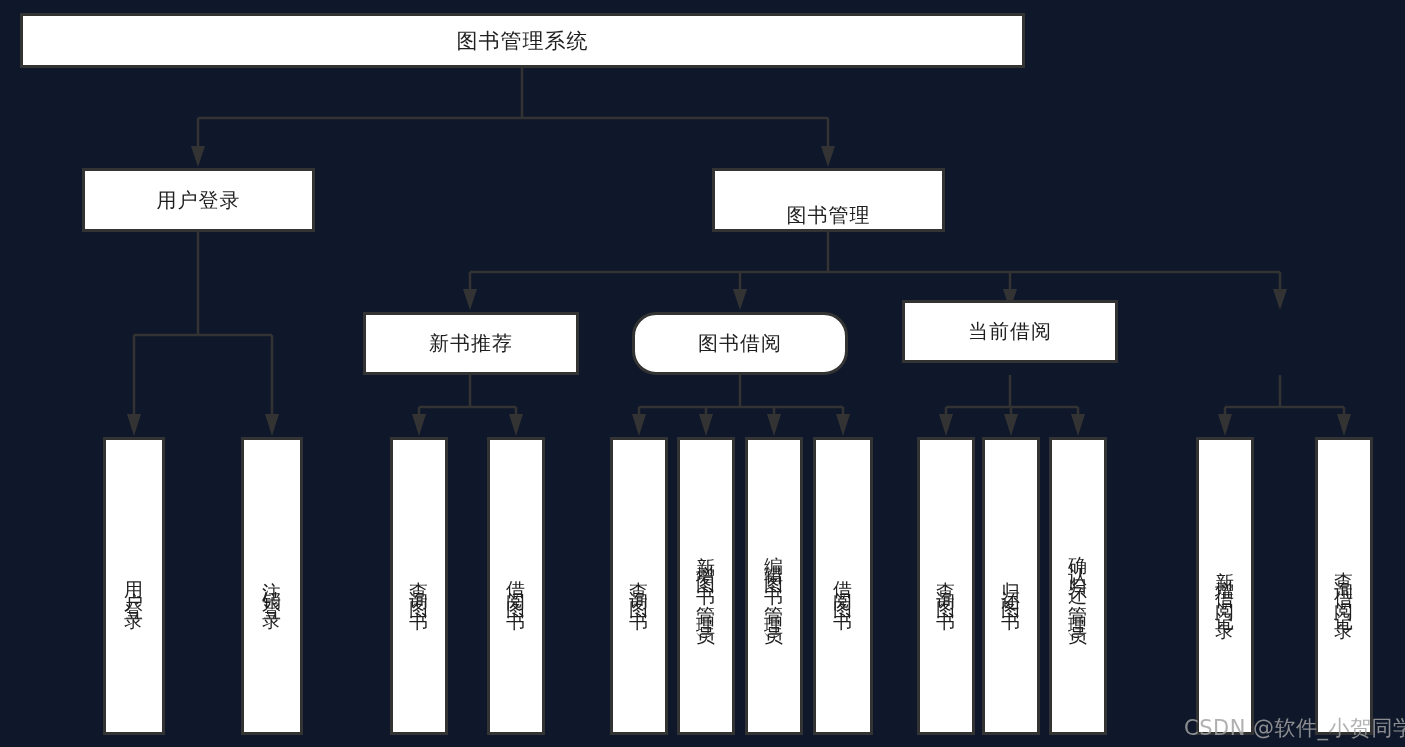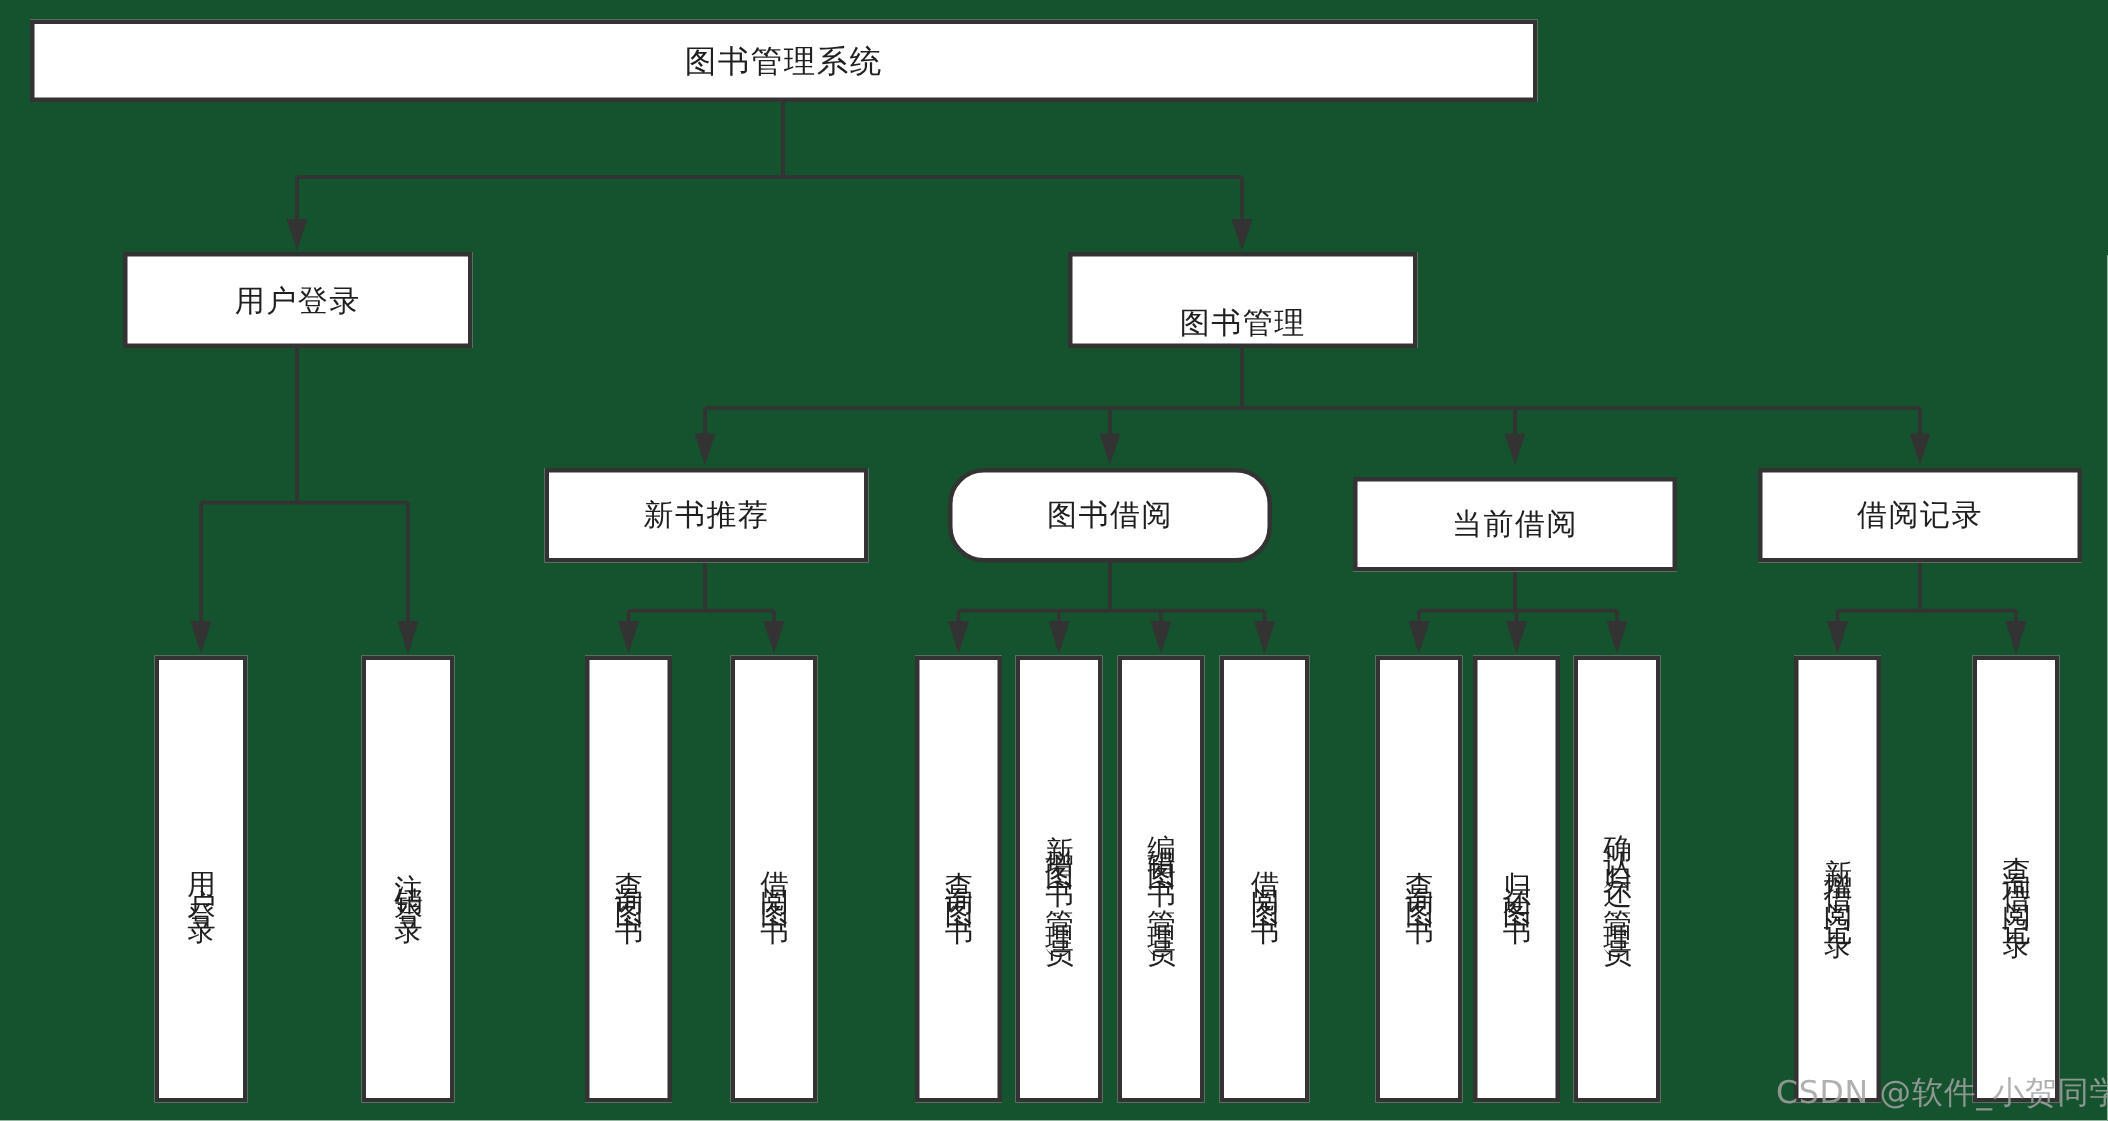--- a/index.html
+++ b/index.html
@@ -1,21 +1,21 @@
 <!DOCTYPE html>
 <html><head>
 <meta charset="utf-8">
 <style>
   * { margin: 0; padding: 0; box-sizing: border-box; }
   html, body { background: #ffffff; }
   .stage {
     position: relative;
     width: 1405px;
     height: 747px;
-    background: #14532d;
+    background: #0f172a;
     font-family: "DejaVu Sans", "Liberation Sans", sans-serif;
     overflow: hidden;
   }
   .connectors {
     position: absolute;
     left: 0; top: 0;
     width: 1405px; height: 747px;
     z-index: 1;
   }
   .box {
@@ -42,21 +42,21 @@
     line-height: 1.2;
     color: #1f1f1f;
     white-space: nowrap;
   }
   
   .n-root            { left: 20px;   top: 13px;  width: 1005px; height: 55px; }
   .n-user-login      { left: 82px;   top: 168px; width: 233px;  height: 64px; }
   .n-book-mgmt       { left: 712px;  top: 168px; width: 233px;  height: 64px; align-items: flex-end; }
   .n-new-book-rec    { left: 363px;  top: 312px; width: 216px;  height: 63px; }
   .n-book-borrow     { left: 632px;  top: 312px; width: 216px;  height: 63px; border-radius: 24px; }
-  .n-current-borrow  { left: 902px;  top: 318px; width: 216px;  height: 63px; }
+  .n-current-borrow  { left: 902px;  top: 300px; width: 216px;  height: 63px; }
   .n-borrow-records  { left: 1172px; top: 312px; width: 216px;  height: 63px; }
   .leaf { top: 437px; height: 298px; }
   .l-user-login   { left: 103px;  width: 62px; }
   .l-logout       { left: 241px;  width: 62px; }
   .l-nbr-query    { left: 390px;  width: 58px; }
   .l-nbr-borrow   { left: 487px;  width: 58px; }
   .l-bb-query     { left: 610px;  width: 58px; }
   .l-bb-add       { left: 677px;  width: 58px; }
   .l-bb-edit      { left: 745px;  width: 58px; }
   .l-bb-borrow    { left: 813px;  width: 60px; }
@@ -134,23 +134,20 @@
 
   <div class="box n-new-book-rec">
     <span class="h-label">新书推荐</span>
   </div>
   <div class="box n-book-borrow">
     <span class="h-label">图书借阅</span>
   </div>
   <div class="box n-current-borrow">
     <span class="h-label">当前借阅</span>
   </div>
-  <div class="box n-borrow-records">
-    <span class="h-label">借阅记录</span>
-  </div>
 
   <div class="box leaf l-user-login">
     <span class="v-text">用户登录</span>
   </div>
   <div class="box leaf l-logout">
     <span class="v-text">注销登录</span>
   </div>
 
   <div class="box leaf l-nbr-query">
     <span class="v-text">查询图书</span>

